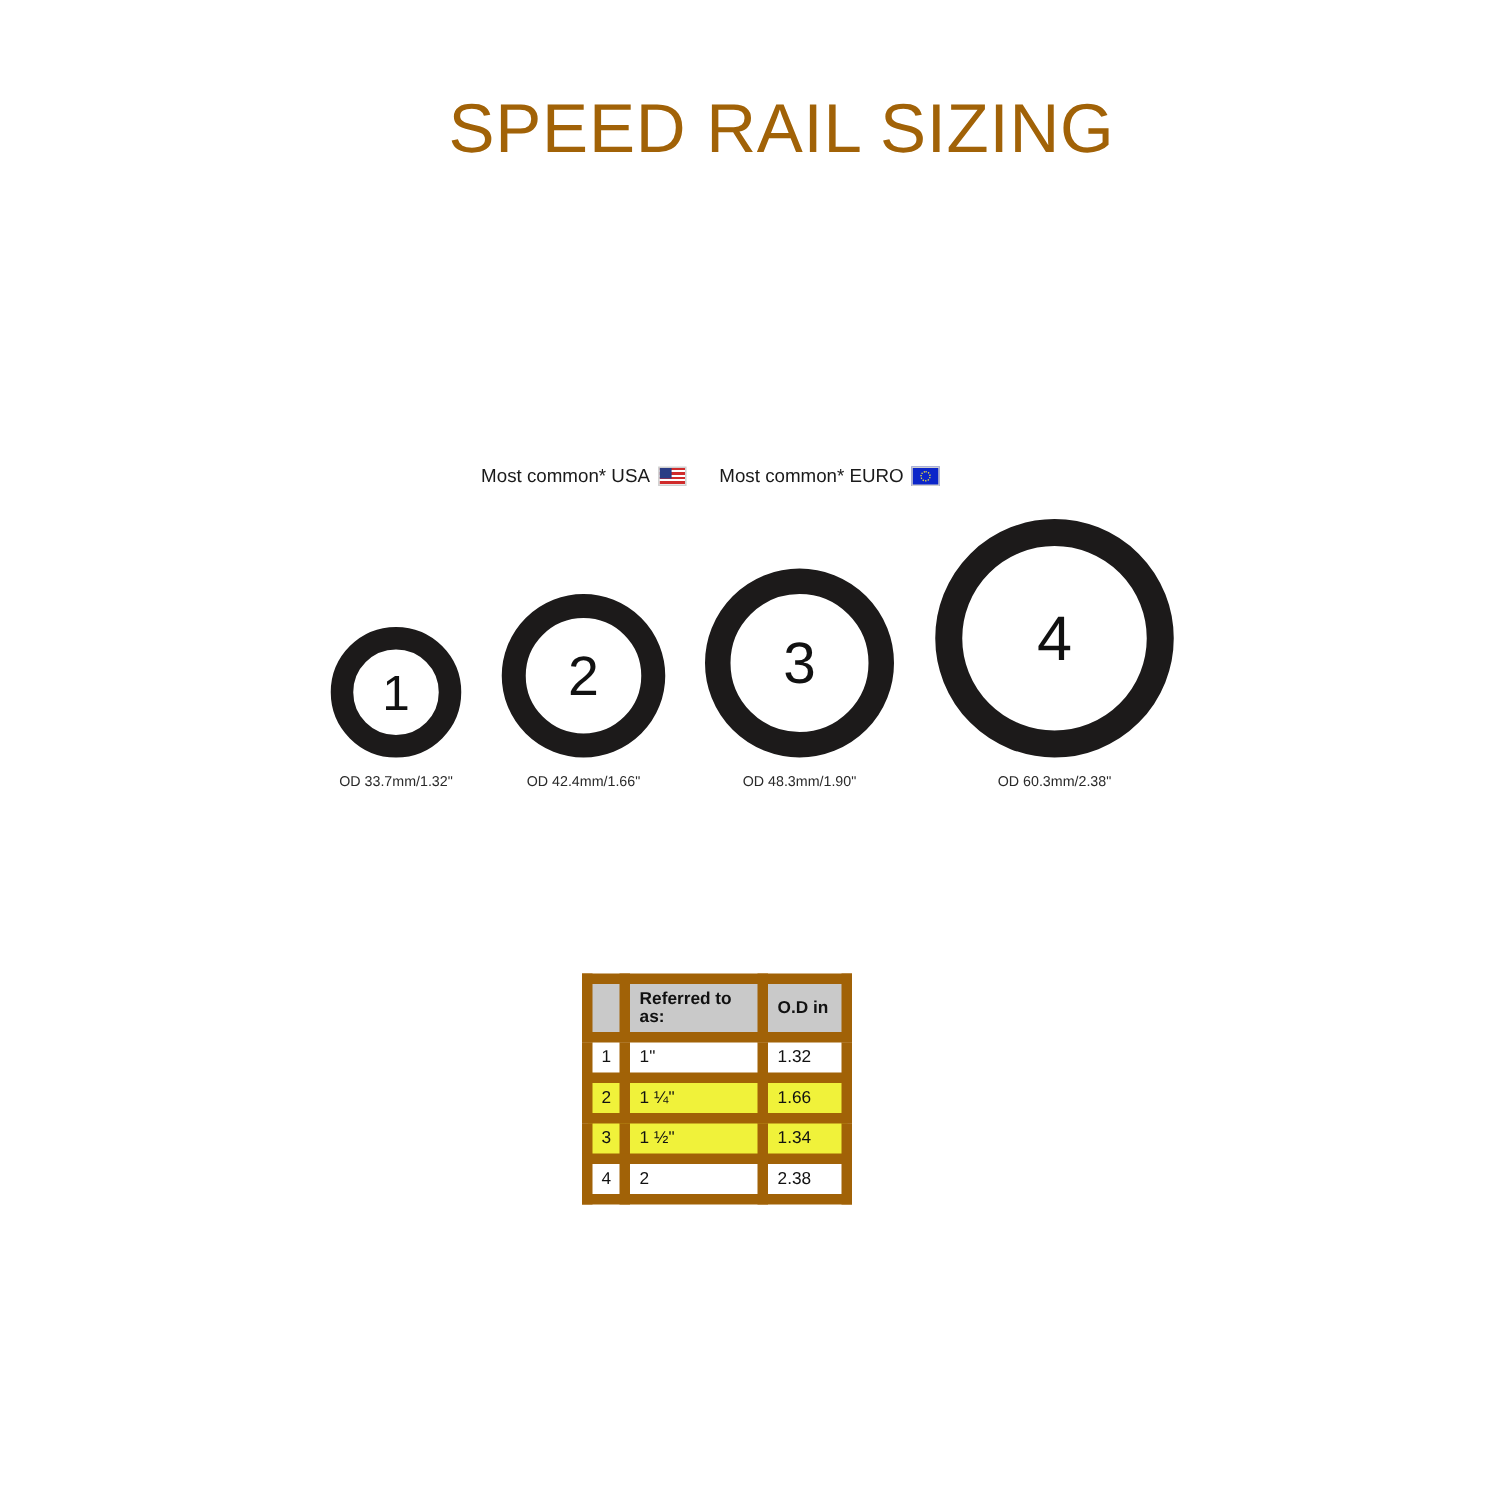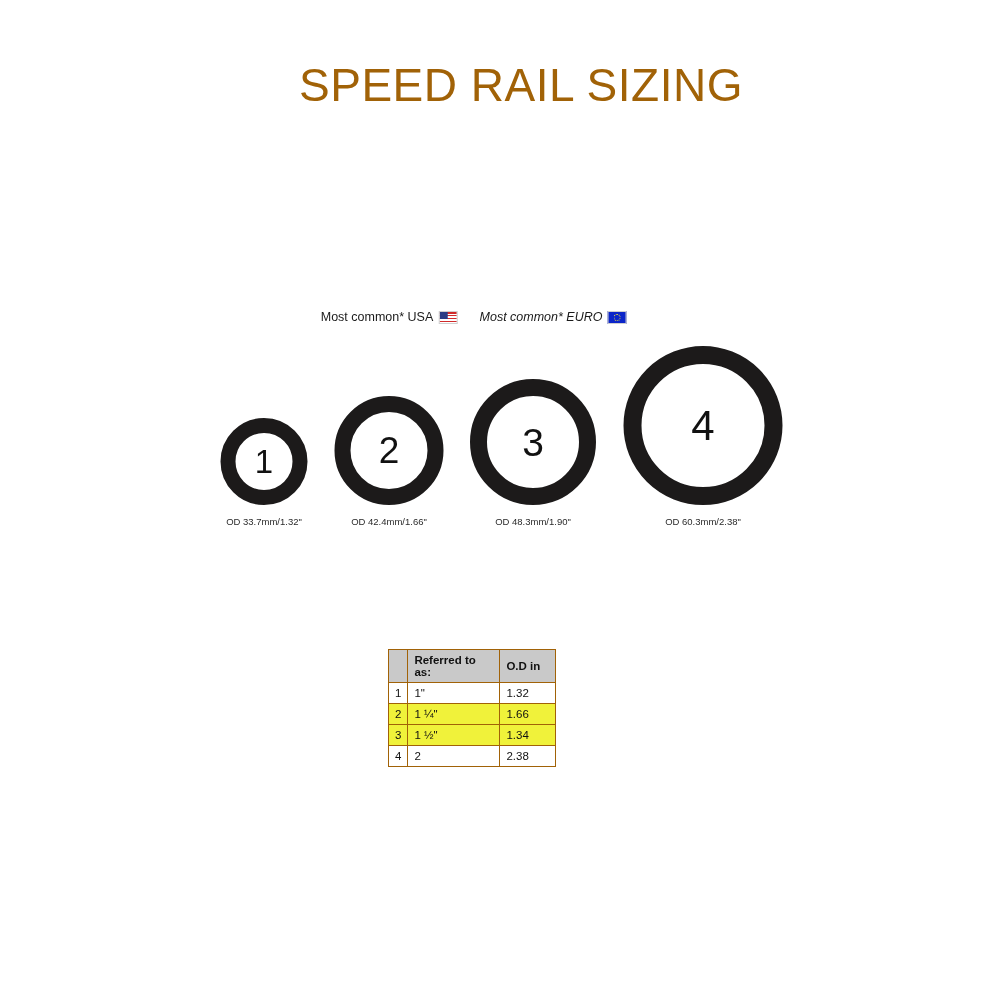--- a/index.html
+++ b/index.html
@@ -43,21 +43,21 @@
     position: absolute;
     display: flex;
     align-items: center;
     gap: 5px;
     font-size: 12.5px;
     color: #1a1a1a;
     white-space: nowrap;
     transform: translateX(-50%);
   }
   .callout-usa  { left: 389px; }
-  .callout-euro { left: 553px; font-style: italic; }
+  .callout-euro { left: 553px; }
 
   
   .flag {
     width: 19px;
     height: 13px;
     display: inline-block;
     position: relative;
     overflow: hidden;
     flex: none;
     border: 0.5px solid #cfcfcf;
@@ -169,21 +169,21 @@
   .size-table {
     position: absolute;
     top: 649px;
     left: 388px;
     border-collapse: collapse;
     font-size: 11.5px;
     color: #111111;
     background: #ffffff;
   }
   .size-table td, .size-table th {
-    border: 1px solid #a16207;
+    border: 7px solid #a16207;
     padding: 4px 6px;
     text-align: left;
     font-weight: 400;
     vertical-align: middle;
     height: 15px;
     box-sizing: border-box;
   }
   .size-table th {
     background: #c9c9c9;
     font-weight: bold;

